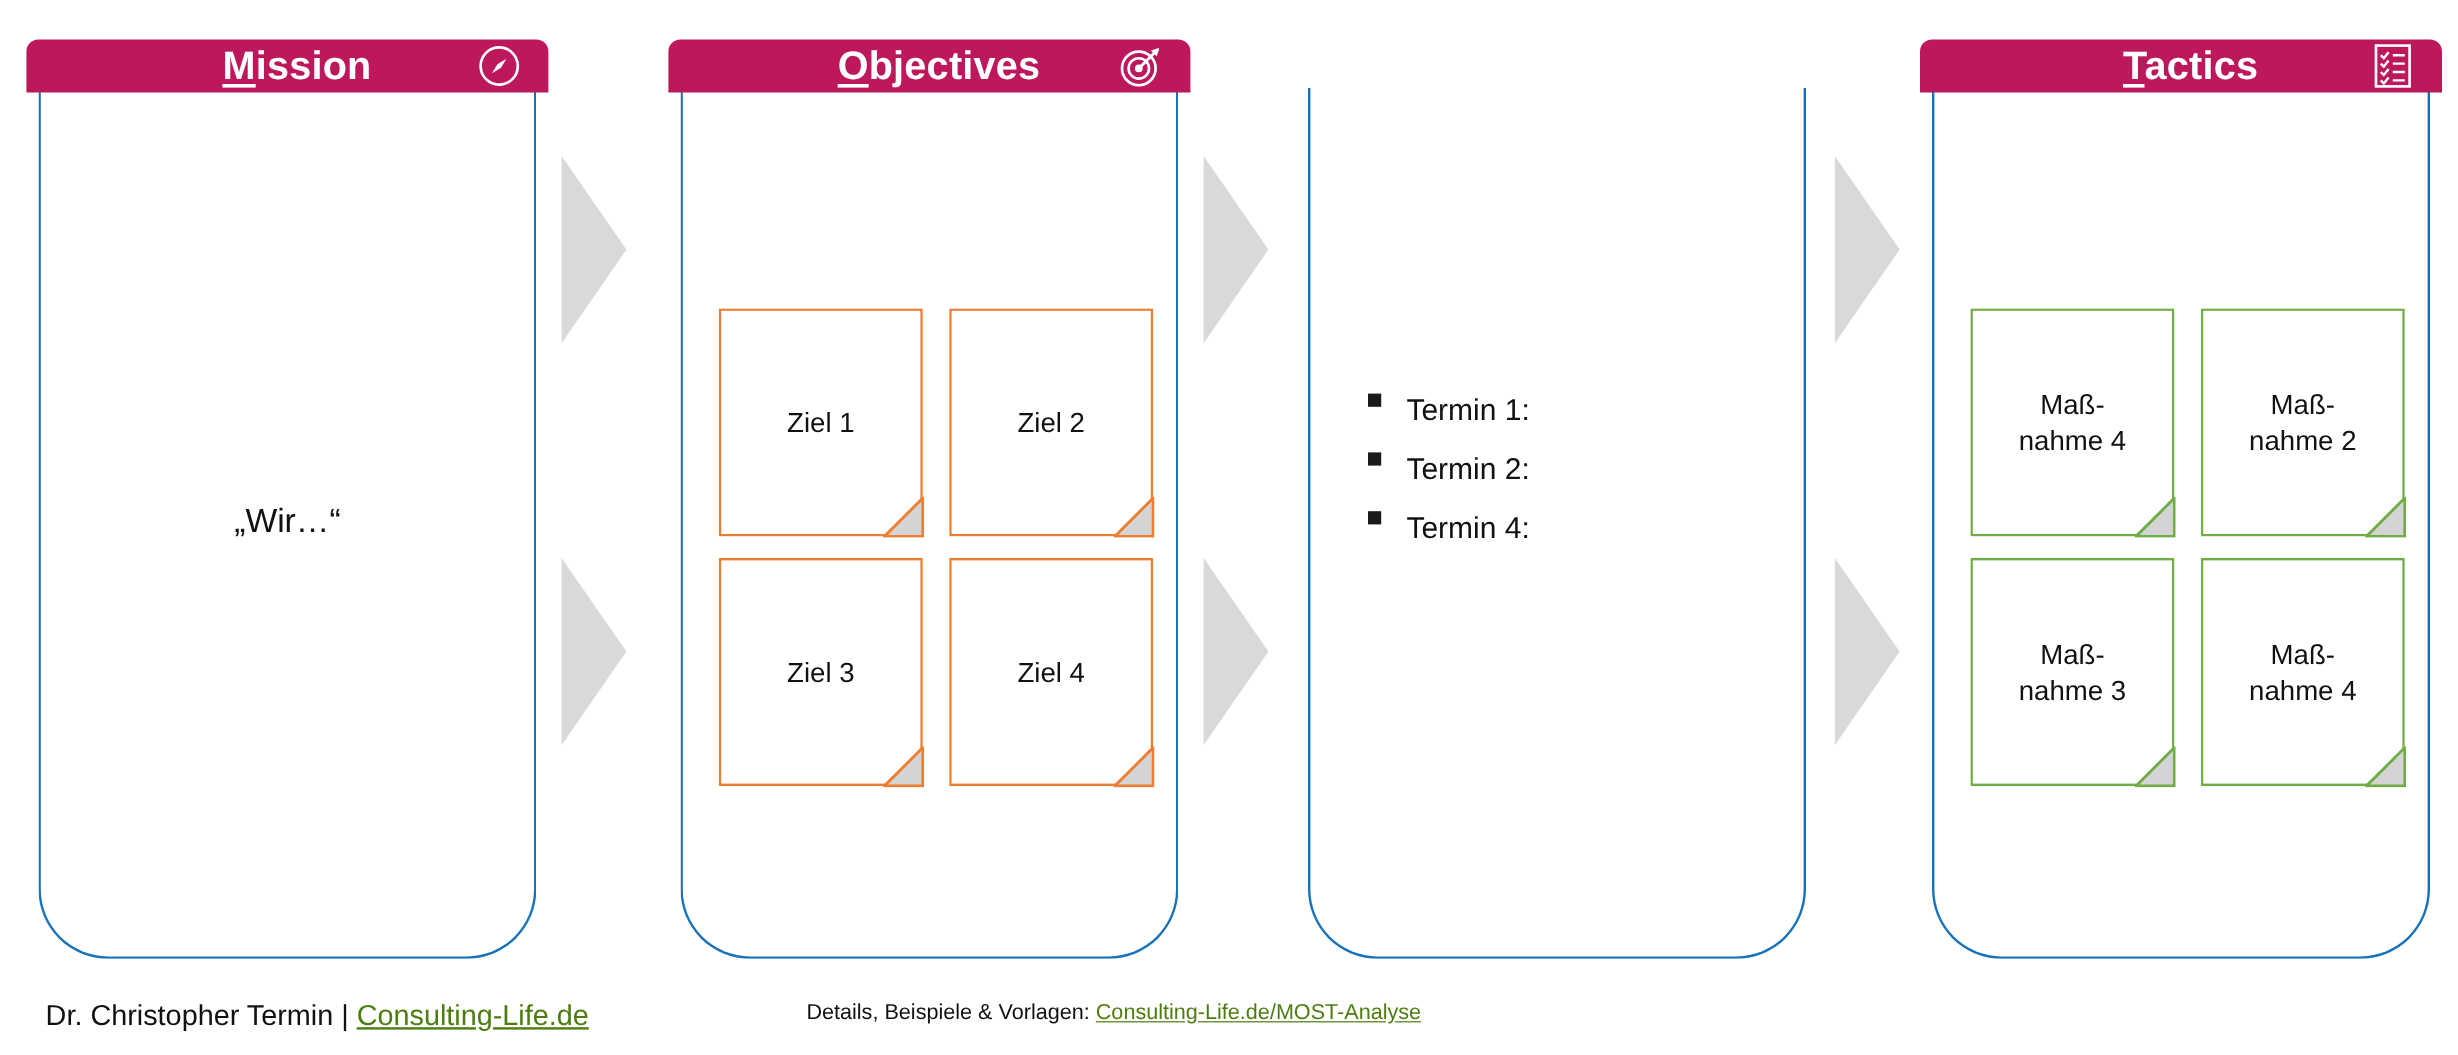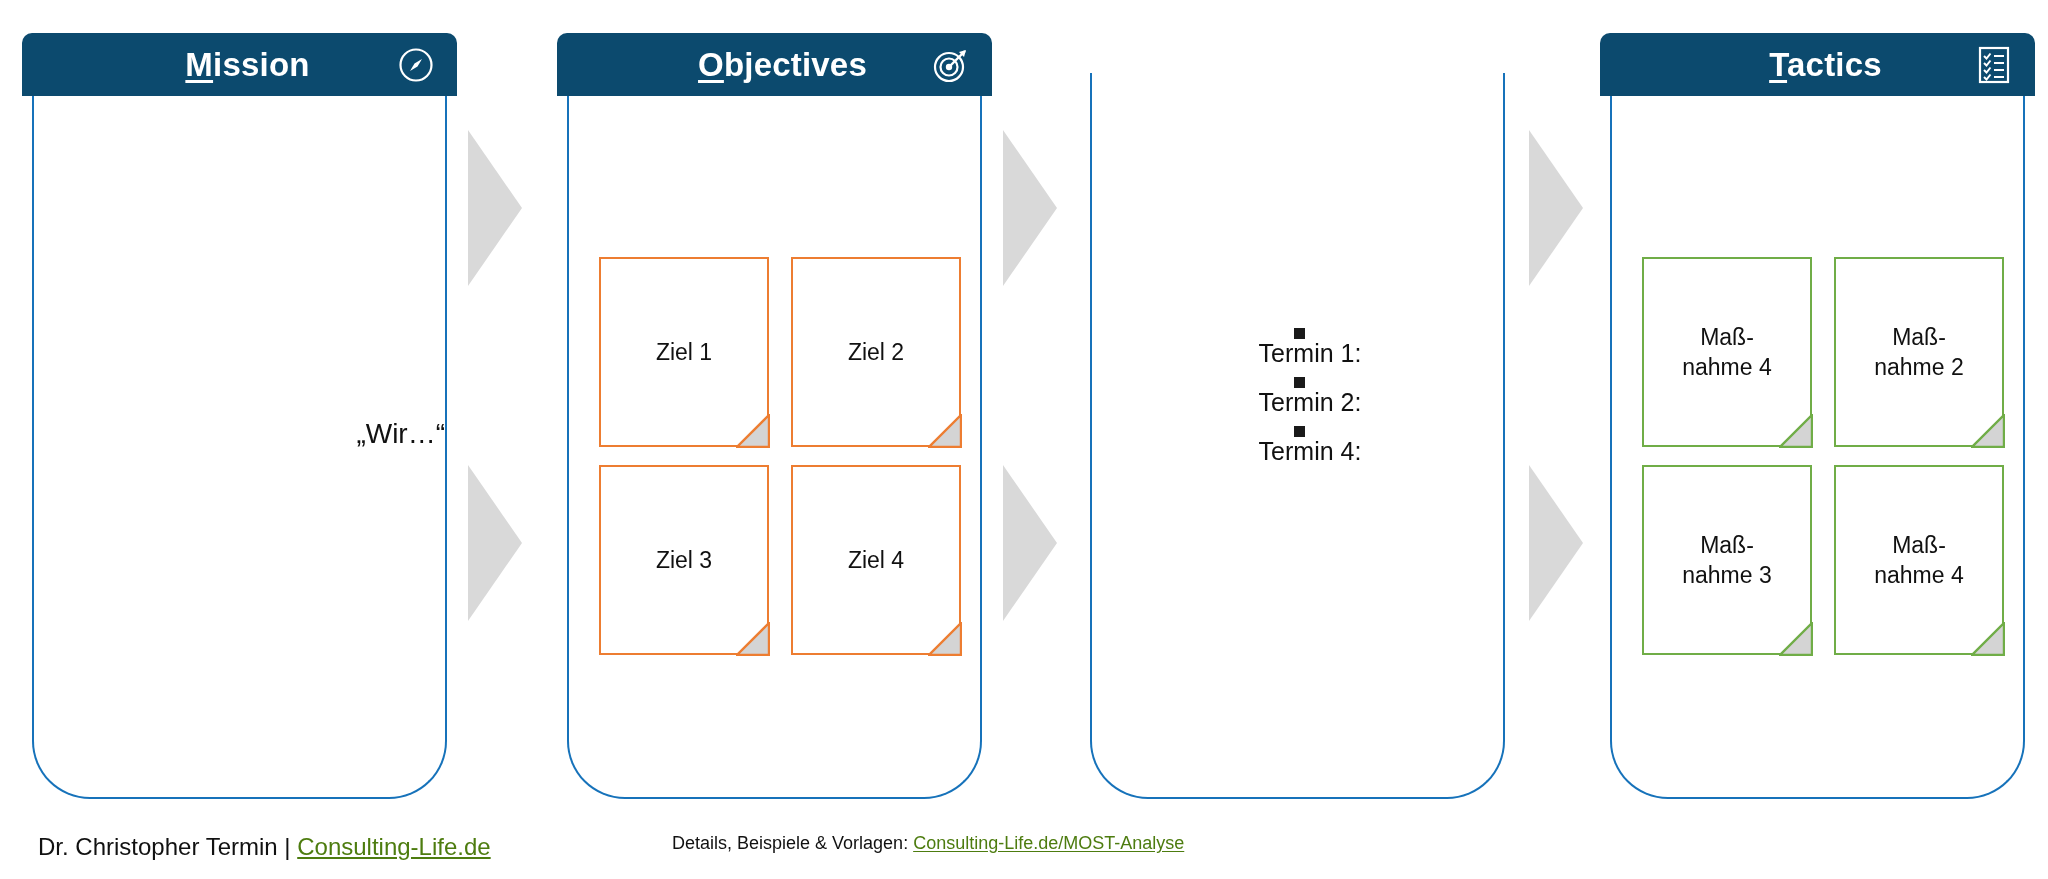--- a/index.html
+++ b/index.html
@@ -23,22 +23,22 @@
     left: 10px; right: 10px;
     top: 40px; bottom: 0;
     border: 2.2px solid #1672BA;
     border-top: none;
     border-radius: 0 0 58px 58px;
     background: #ffffff;
   }
   .panel-header {
     position: absolute;
     left: 0; right: 0; top: 0;
-    height: 63px;
-    background: #0c4a6e;
+    height: 44px;
+    background: #be185d;
     border-radius: 10px 10px 0 0;
     display: flex;
     align-items: center;
     justify-content: center;
     gap: 0px;
     padding-left: 16px;
   }
   .panel-title {
     color: #ffffff;
     font-size: 33px;
@@ -55,21 +55,21 @@
     width: 38px; height: 38px;
     display: flex; align-items: center; justify-content: center;
   }
   .hdr-icon svg { display: block; }
 
   
   .mission-text {
     position: absolute;
     left: 0; right: 0;
     top: 345px;
-    text-align: right;
+    text-align: center;
     font-size: 28px;
     color: #111111;
   }
 
   
   .notes {
     position: absolute;
     left: 30px;
     top: 184px;
     width: 372px;
@@ -108,24 +108,23 @@
 
   
   .bullets {
     position: absolute;
     left: 48px;
     top: 255px;
     width: 340px;
   }
   .bullet-row {
     display: flex;
-    align-items: center;
+    align-items: flex-start;
     height: 48px;
     margin-bottom: 1px;
-    flex-direction: column;
   }
   .bullet-sq {
     width: 11px; height: 11px;
     background: #1A1A1A;
     margin-right: 21px;
     flex: none;
   }
   .bullet-label {
     font-size: 25px;
     color: #111111;

